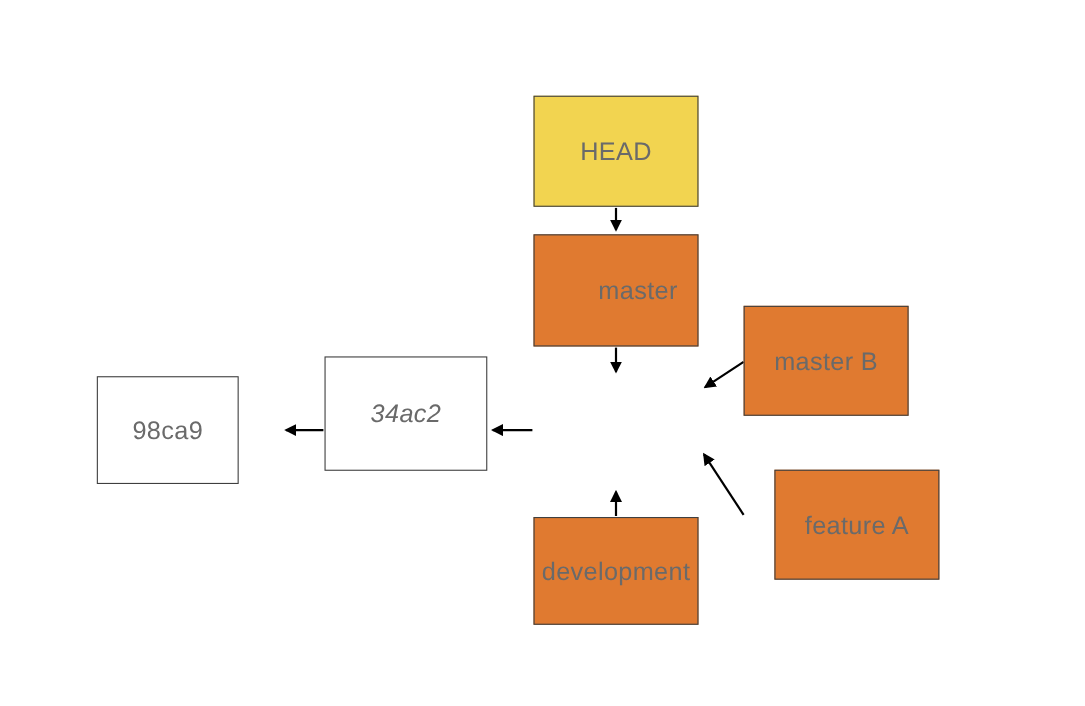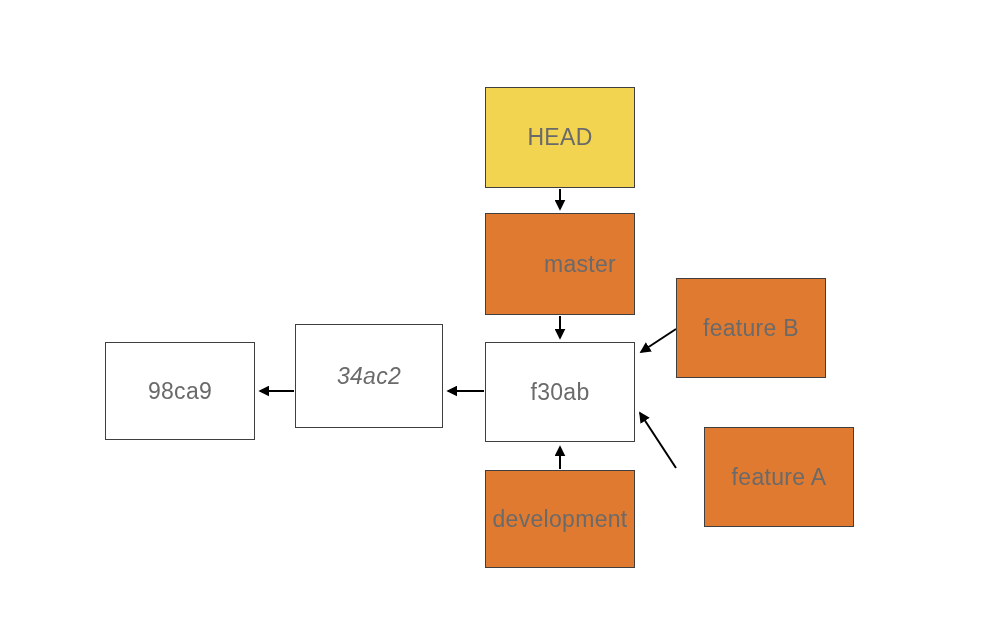--- a/index.html
+++ b/index.html
@@ -38,21 +38,21 @@
     letter-spacing:0.3px;
   }
   .node--head{background:var(--head-fill);align-items:center;}
   .node--branch{background:var(--branch-fill);}
   .node--commit{background:var(--commit-fill);}
 
   .pos-head        {left:485px; top:87px;  width:150px; height:101px;}
   .pos-master      {left:485px; top:213px; width:150px; height:102px;padding-left:40px;}
   .pos-f30ab       {left:485px; top:342px; width:150px; height:100px;}
   .pos-34ac2       {left:295px; top:324px; width:148px; height:104px;font-style:italic;}
-  .pos-98ca9       {left:105px; top:342px; width:150px; height:98px;}
+  .pos-98ca9       {left:88px; top:342px; width:129px; height:98px;}
   .pos-feature-b   {left:676px; top:278px; width:150px; height:100px;}
   .pos-feature-a   {left:676px; top:427px; width:150px; height:100px;margin-left:28px;}
   .pos-development {left:485px; top:470px; width:150px; height:98px;}
 
   .edge{stroke:var(--arrow);stroke-width:2;}
   .arrowhead-fill{fill:var(--arrow);}
 </style>
 </head>
 <body>
 
@@ -74,34 +74,31 @@
   </svg>
 
   <div class="node node--head pos-head">
     <span>HEAD</span>
   </div>
 
   <div class="node node--branch pos-master">
     <span>master</span>
   </div>
 
-  <div class="node node--commit pos-f30ab">
-    <span>f30ab</span>
-  </div>
 
   <div class="node node--commit pos-34ac2">
     <span>34ac2</span>
   </div>
 
   <div class="node node--commit pos-98ca9">
     <span>98ca9</span>
   </div>
 
   <div class="node node--branch pos-feature-b">
-    <span>feature B</span>
+    <span>master B</span>
   </div>
 
   <div class="node node--branch pos-feature-a">
     <span>feature A</span>
   </div>
 
   <div class="node node--branch pos-development">
     <span>development</span>
   </div>
 

